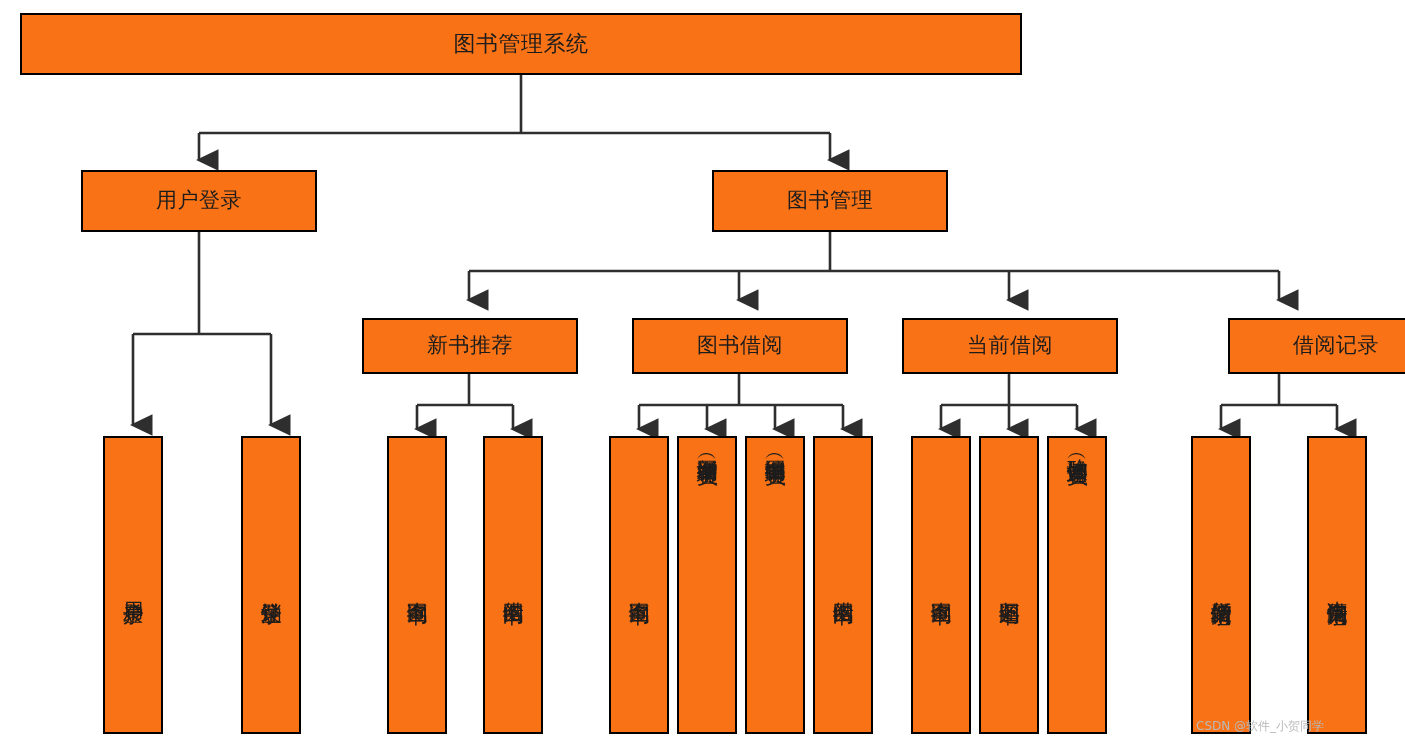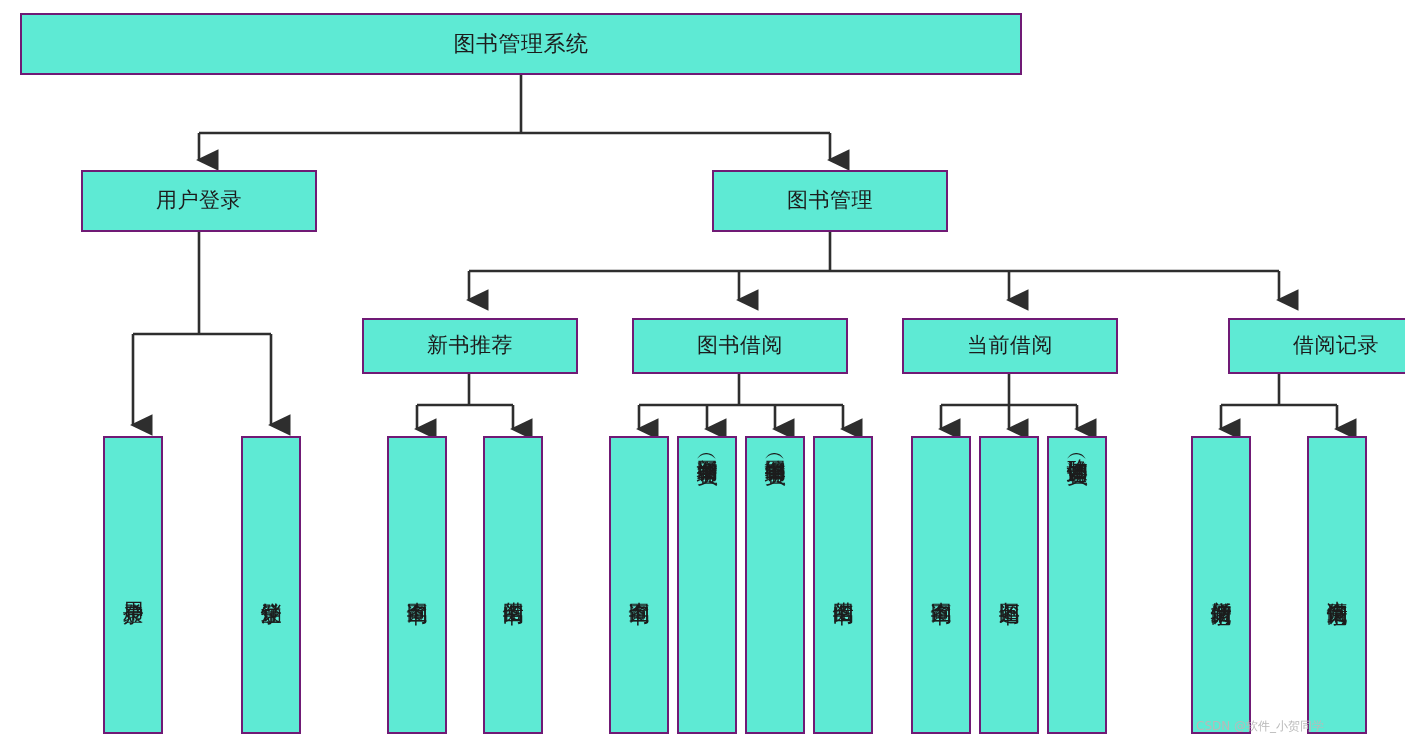--- a/index.html
+++ b/index.html
@@ -16,22 +16,22 @@
   }
   svg#edges{
     position:absolute;
     left:0;top:0;
     width:1405px;height:747px;
     pointer-events:none;
   }
   .node{
     position:absolute;
     box-sizing:border-box;
-    background:#5eead4;
-    border:2px solid #701a75;
+    background:#f97316;
+    border:2px solid #000000;
     display:flex;
     align-items:center;
     justify-content:center;
     z-index:2;
   }
   .node .lbl{
     display:block;
     text-align:center;
     color:#1c1c1c;
     letter-spacing:0.5px;

